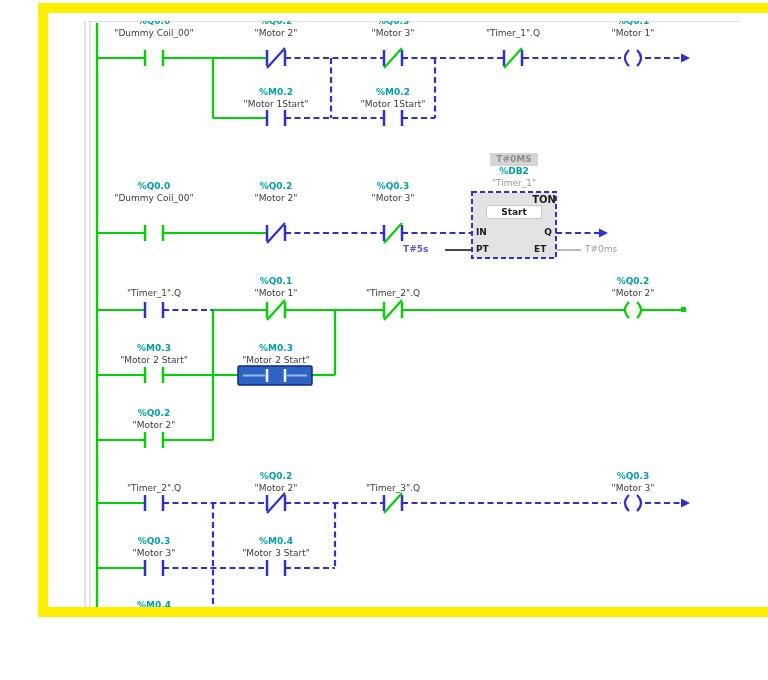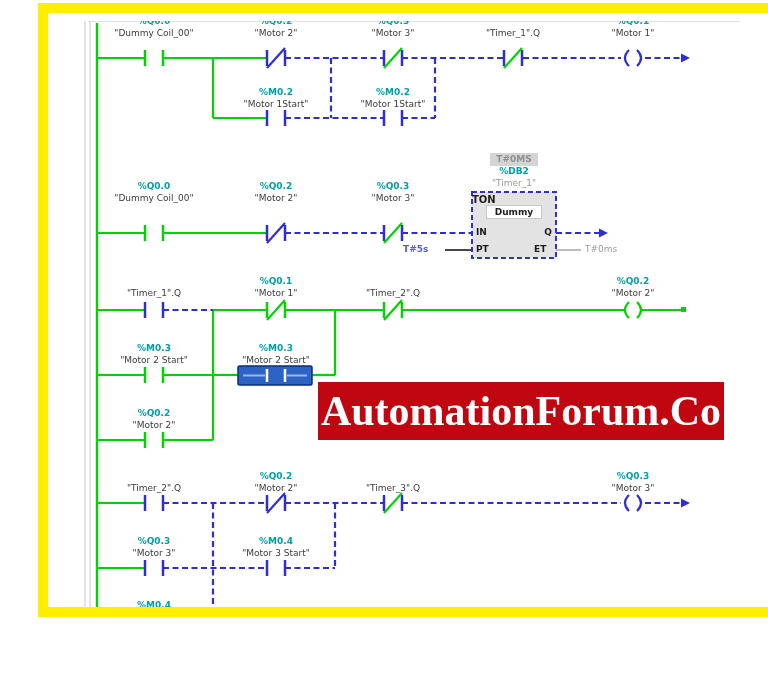--- a/index.html
+++ b/index.html
@@ -12,21 +12,21 @@
          box-sizing:border-box;}
   svg{position:absolute;left:0;top:0;z-index:5;}
   .tag{position:absolute;width:110px;text-align:center;font-size:9px;line-height:11px;
        color:#3c3c3c;white-space:nowrap;z-index:10;}
   .addr{font-weight:bold;color:#00a0a6;}
   .grayt{color:#9a9a9a;}
   .bluet{color:#5b5bd6;font-weight:bold;}
   .pin{position:absolute;font-size:9px;font-weight:bold;color:#1c1c1c;line-height:11px;z-index:10;}
   .badge{position:absolute;left:455px;top:153px;width:48px;height:13px;background:#d4d4d4;
          color:#8f8f8f;font-weight:bold;font-size:9px;line-height:13px;text-align:center;z-index:10;}
-  .tonhead{position:absolute;width:84px;text-align:left;font-size:10px;font-weight:bold;
+  .tonhead{position:absolute;width:84px;text-align:right;font-size:10px;font-weight:bold;
          color:#1c1c1c;z-index:10;}
   .timebox{position:absolute;left:451px;top:205px;width:56px;height:14px;background:#ffffff;
          border:1px solid #c9c9c9;box-sizing:border-box;text-align:center;font-size:9px;
          font-weight:bold;color:#1c1c1c;line-height:12px;z-index:10;}
   
   #topclip{position:absolute;left:12px;top:12px;width:744px;height:9px;background:#fff;z-index:20;}
   #banner{position:absolute;left:283px;top:382px;width:406px;height:58px;background:#c00610;
           z-index:30;display:flex;align-items:center;justify-content:center;}
   #banner span{font-family:"Liberation Serif",serif;font-weight:bold;font-size:42px;
           color:#ffffff;letter-spacing:0px;}
@@ -205,21 +205,21 @@
   <div class="tag" style="left:64px;top:193px">"Dummy Coil_00"</div>
   <div class="tag addr" style="left:186px;top:181px">%Q0.2</div>
   <div class="tag" style="left:186px;top:193px">"Motor 2"</div>
   <div class="tag addr" style="left:303px;top:181px">%Q0.3</div>
   <div class="tag" style="left:303px;top:193px">"Motor 3"</div>
 
   <div class="badge">T#0MS</div>
   <div class="tag addr" style="left:424px;top:166px">%DB2</div>
   <div class="tag grayt" style="left:424px;top:178px">"Timer_1"</div>
   <div class="tonhead" style="left:437px;top:194px">TON</div>
-  <div class="timebox">Dummy</div>
+  <div class="timebox">Start</div>
   <div class="pin" style="left:441px;top:227px">IN</div>
   <div class="pin" style="left:441px;top:244px">PT</div>
   <div class="pin" style="left:505px;top:227px;width:12px;text-align:right">Q</div>
   <div class="pin" style="left:499px;top:244px;width:16px;text-align:left">ET</div>
   <div class="tag bluet" style="left:368px;top:244px;width:38px;text-align:left">T#5s</div>
   <div class="tag grayt" style="left:550px;top:244px;width:40px;text-align:left">T#0ms</div>
 
   <div class="tag" style="left:64px;top:288px">"Timer_1".Q</div>
   <div class="tag addr" style="left:186px;top:276px">%Q0.1</div>
   <div class="tag" style="left:186px;top:288px">"Motor 1"</div>
@@ -241,20 +241,17 @@
   <div class="tag" style="left:543px;top:483px">"Motor 3"</div>
   <div class="tag addr" style="left:64px;top:536px">%Q0.3</div>
   <div class="tag" style="left:64px;top:548px">"Motor 3"</div>
   <div class="tag addr" style="left:186px;top:536px">%M0.4</div>
   <div class="tag" style="left:186px;top:548px">"Motor 3 Start"</div>
   <div class="tag addr" style="left:64px;top:600px">%M0.4</div>
   <div class="tag" style="left:64px;top:612px">"Motor 3 Start"</div>
 
   <div id="topclip"></div>
 
-  <div id="banner">
-    <span>AutomationForum.Co</span>
-  </div>
 
   <div id="frame">
       <div class="y"></div>
     </div>
 </div>
 
 </body></html>

